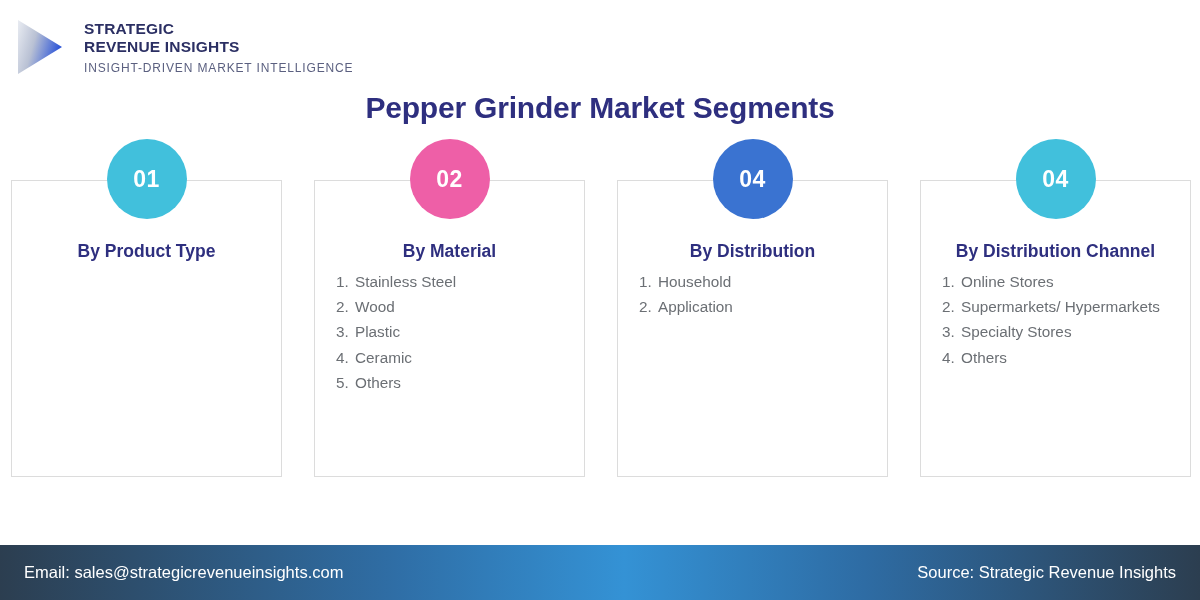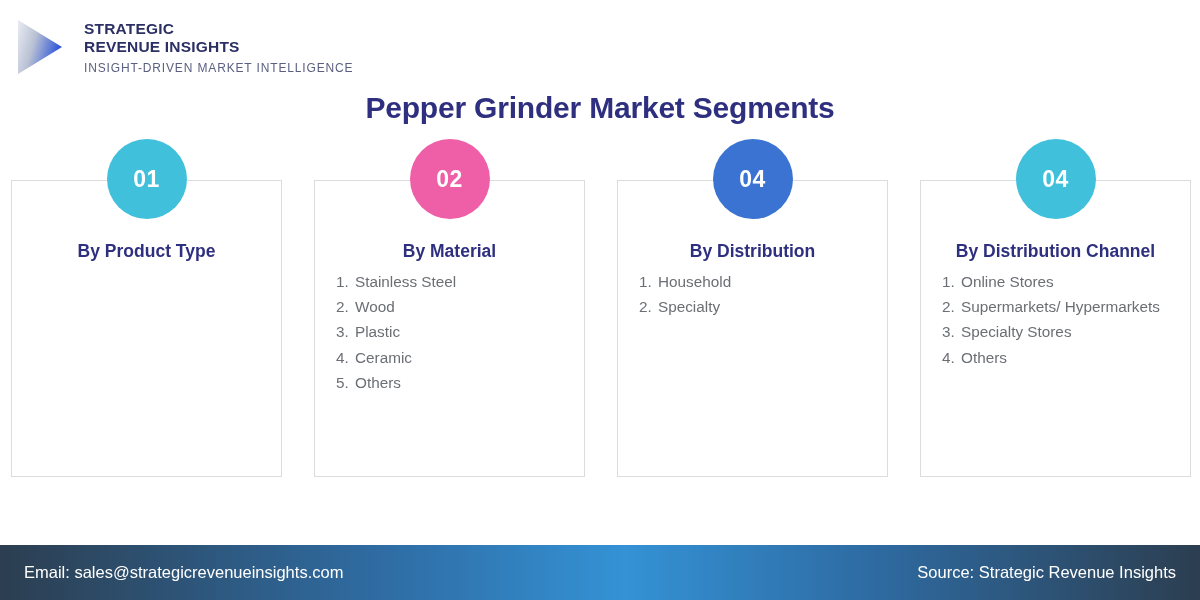--- a/index.html
+++ b/index.html
@@ -169,21 +169,21 @@
       <li>Ceramic</li>
       <li>Others</li>
     </ol>
   </div>
 
   <div class="card">
     <div class="badge" style="background: rgb(58, 115, 209);">04</div>
     <div class="card-title">By Distribution</div>
     <ol class="card-list">
       <li>Household</li>
-      <li>Specialty</li>
+      <li>Application</li>
     </ol>
   </div>
 
   <div class="card">
     <div class="badge" style="background: rgb(65, 192, 220);">04</div>
     <div class="card-title">By Distribution Channel</div>
     <ol class="card-list">
       <li>Online Stores</li>
       <li>Supermarkets/ Hypermarkets</li>
       <li>Specialty Stores</li>

